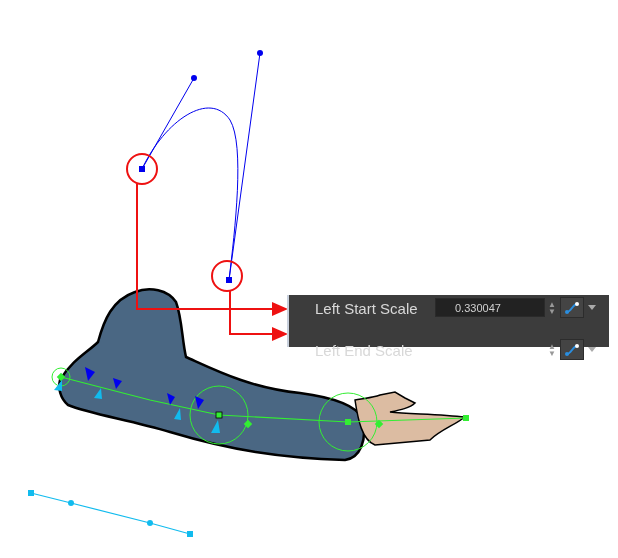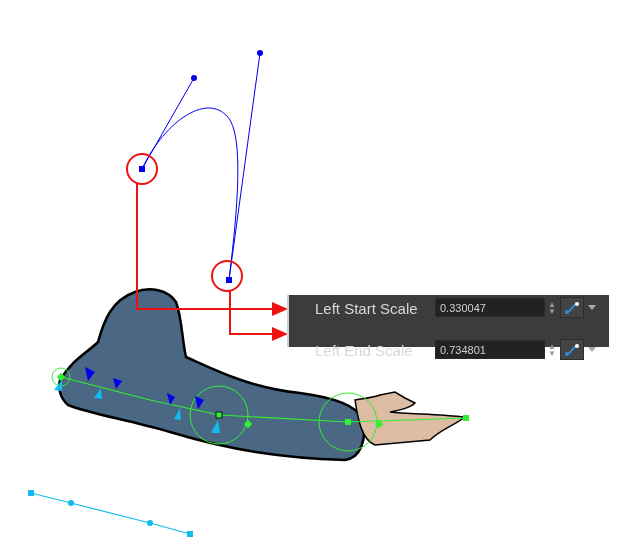--- a/index.html
+++ b/index.html
@@ -1,21 +1,21 @@
 <!DOCTYPE html>
 <html><head>
 <meta charset="utf-8">
 <style>
   html,body{margin:0;padding:0;background:#fff;}
   body{width:618px;height:558px;position:relative;overflow:hidden;font-family:"Liberation Sans",sans-serif;}
   #canvas{position:absolute;left:0;top:0;width:618px;height:558px;}
   .panel{position:absolute;left:287px;top:295px;width:320px;height:52px;background:#3c3c3c;border-left:2px solid #c8d0dc;}
   .row{position:absolute;left:0;width:320px;height:26px;}
   .row .lbl{position:absolute;left:7px;top:5px;font-size:15px;color:#d8d8d8;margin-left:19px;}
-  .row .val{position:absolute;left:146px;top:3px;width:110px;height:19px;background:#222;border:1px solid #2a2a2a;color:#d0d0d0;font-size:11px;line-height:19px;padding-left:4px;box-sizing:border-box;}
+  .row .val{position:absolute;left:146px;top:3px;width:110px;height:19px;background:#222;border:1px solid #2a2a2a;color:#d0d0d0;font-size:11px;line-height:19px;padding-left:19px;box-sizing:border-box;}
   .row .spin{position:absolute;left:259px;top:6px;width:8px;height:14px;color:#999;font-size:8px;line-height:7px;text-align:center;}
   .row .fn{position:absolute;left:271px;top:2px;width:24px;height:21px;background:#444;border:1px solid #2c2c2c;box-sizing:border-box;}
   .row .dd{position:absolute;left:299px;top:10px;width:0;height:0;border-left:4px solid transparent;border-right:4px solid transparent;border-top:5px solid #aaa;}
 </style>
 </head>
 <body>
 
 <svg id="canvas" viewBox="0 0 618 558">
 
   <path d="M60,380 C72,360 88,352 98,342 C104,320 112,300 135,292 C150,286 168,290 176,302 C182,318 182,340 186,357 C215,370 250,388 300,393 C330,397 355,404 362,418 C368,440 360,458 345,460 C280,458 230,450 170,432 C130,420 90,414 68,405 C60,398 58,388 60,380 Z" fill="#4a6783" stroke="#000" stroke-width="2.5"></path>
@@ -75,21 +75,20 @@
     <div class="spin">▲<br>▼</div>
     <div class="fn"><svg width="22" height="19">
           <path d="M6,14 C10,14 12,6 16,6" stroke="#2a8ee0" stroke-width="2" fill="none"></path>
           <circle cx="6" cy="14" r="2" fill="#2a8ee0"></circle>
           <circle cx="16" cy="6" r="2" fill="#fff"></circle>
         </svg></div>
     <div class="dd"></div>
   </div>
   <div class="row" style="top:42px">
     <span class="lbl">Left End Scale</span>
-    <div class="val">0.734801</div>
     <div class="spin">▲<br>▼</div>
     <div class="fn"><svg width="22" height="19">
           <path d="M6,14 C10,14 12,6 16,6" stroke="#2a8ee0" stroke-width="2" fill="none"></path>
           <circle cx="6" cy="14" r="2" fill="#2a8ee0"></circle>
           <circle cx="16" cy="6" r="2" fill="#fff"></circle>
         </svg></div>
     <div class="dd"></div>
   </div>
 </div>
 

